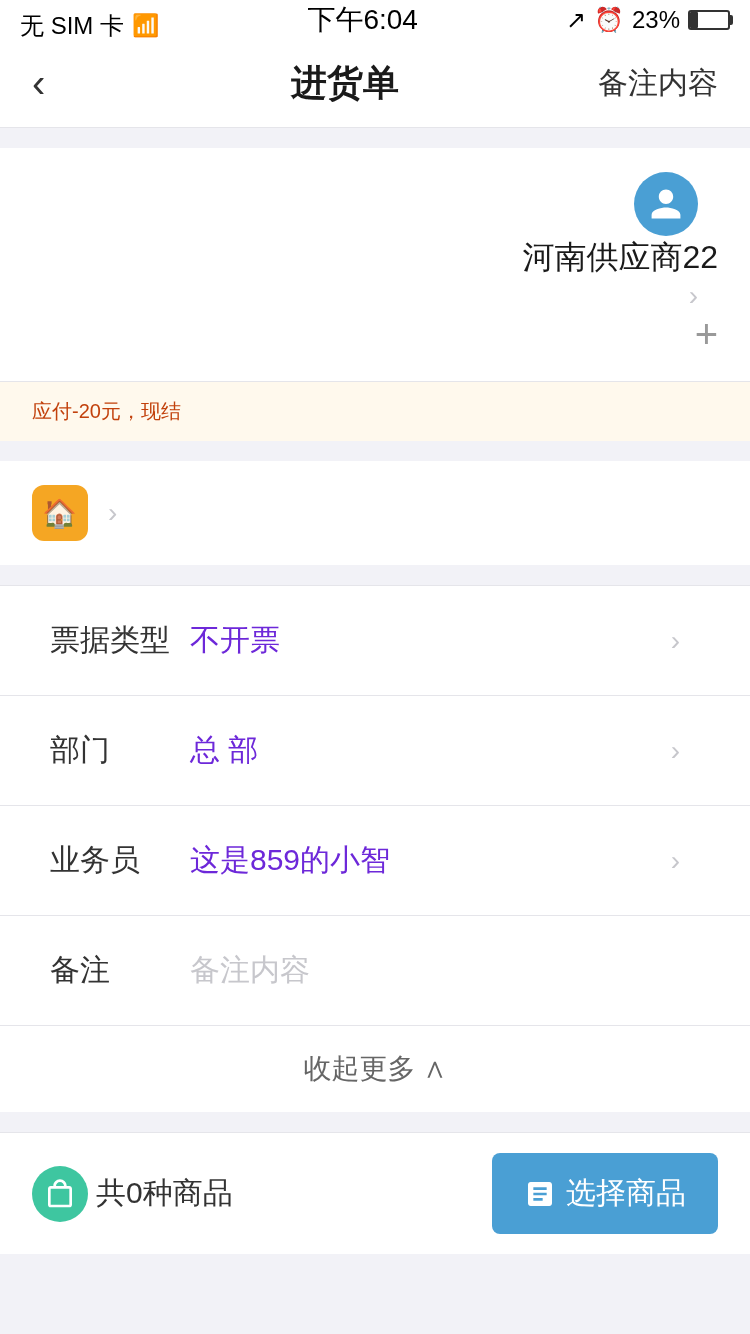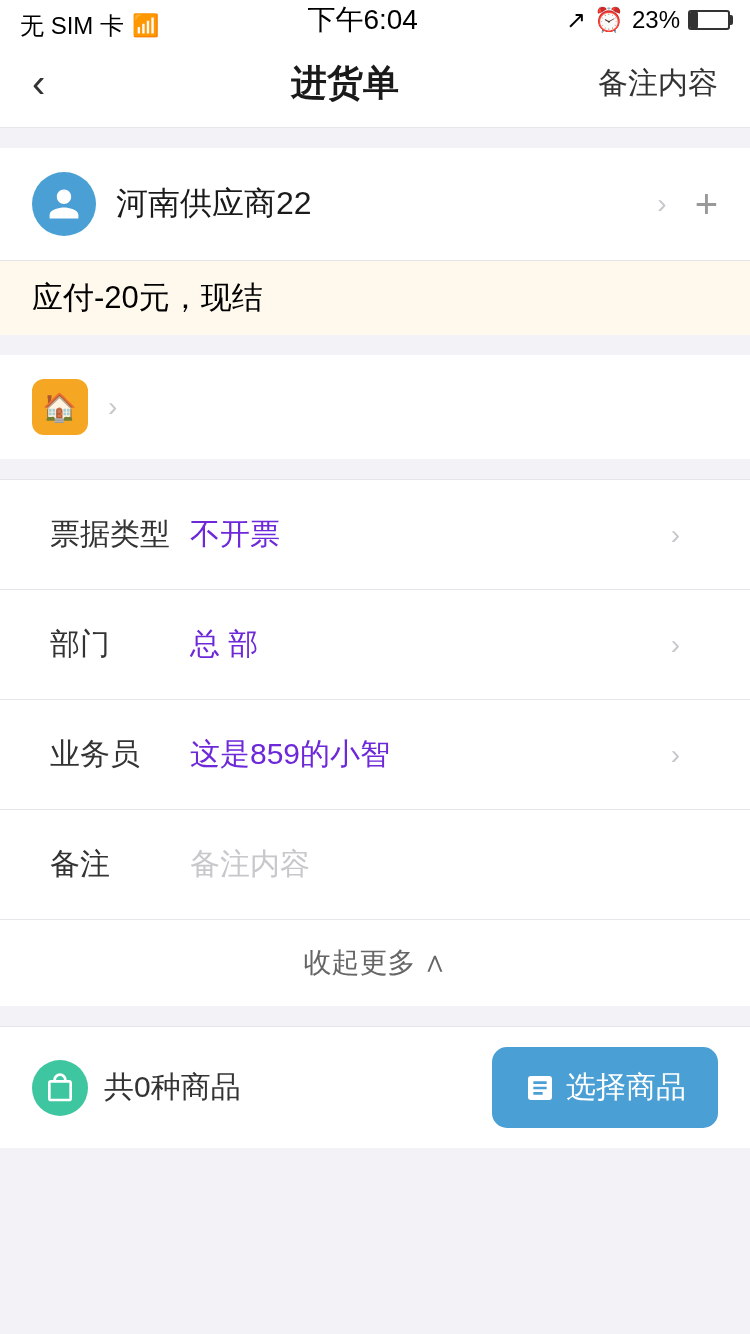--- a/index.html
+++ b/index.html
@@ -61,23 +61,24 @@
     }
 
     
     .card {
       background: #fff;
     }
 
     
     .supplier-row {
       display: flex;
-      align-items: center;
+      align-items: flex-end;
       padding: 24px 32px;
       border-bottom: 1px solid #e5e5ea;
+      flex-direction: column;
     }
     .supplier-avatar {
       width: 64px;
       height: 64px;
       border-radius: 50%;
       background: #4a9fd4;
       display: flex;
       align-items: center;
       justify-content: center;
       margin-right: 20px;
@@ -98,22 +99,22 @@
       font-size: 40px;
       color: #999;
       cursor: pointer;
       margin-left: 8px;
     }
 
     
     .notice-banner {
       background: #fff9ed;
       padding: 16px 32px;
-      font-size: 31px;
-      color: #000000;
+      font-size: 20px;
+      color: #c2410c;
     }
 
     
     .warehouse-row {
       display: flex;
       align-items: center;
       padding: 24px 32px;
     }
     .warehouse-icon {
       width: 56px;
@@ -177,41 +178,41 @@
       display: flex;
       align-items: center;
       justify-content: space-between;
       padding: 20px 32px;
       border-top: 1px solid #e5e5ea;
       margin-top: 20px;
     }
     .product-count-wrapper {
       display: flex;
       align-items: center;
-      gap: 16px;
+      gap: 8px;
     }
     .product-icon {
       width: 56px;
       height: 56px;
       border-radius: 50%;
       background: #3ec6a0;
       display: flex;
       align-items: center;
       justify-content: center;
     }
     .product-count-text {
       font-size: 30px;
       color: #333;
     }
     .select-product-btn {
       background: #4a9fd4;
       color: #fff;
       font-size: 30px;
       padding: 20px 32px;
-      border-radius: 15px;
+      border-radius: 8px;
       display: flex;
       align-items: center;
       gap: 10px;
       cursor: pointer;
     }
 
     .wifi-icon { font-size: 22px; }
     .battery-icon {
       display: inline-block;
       width: 42px;

